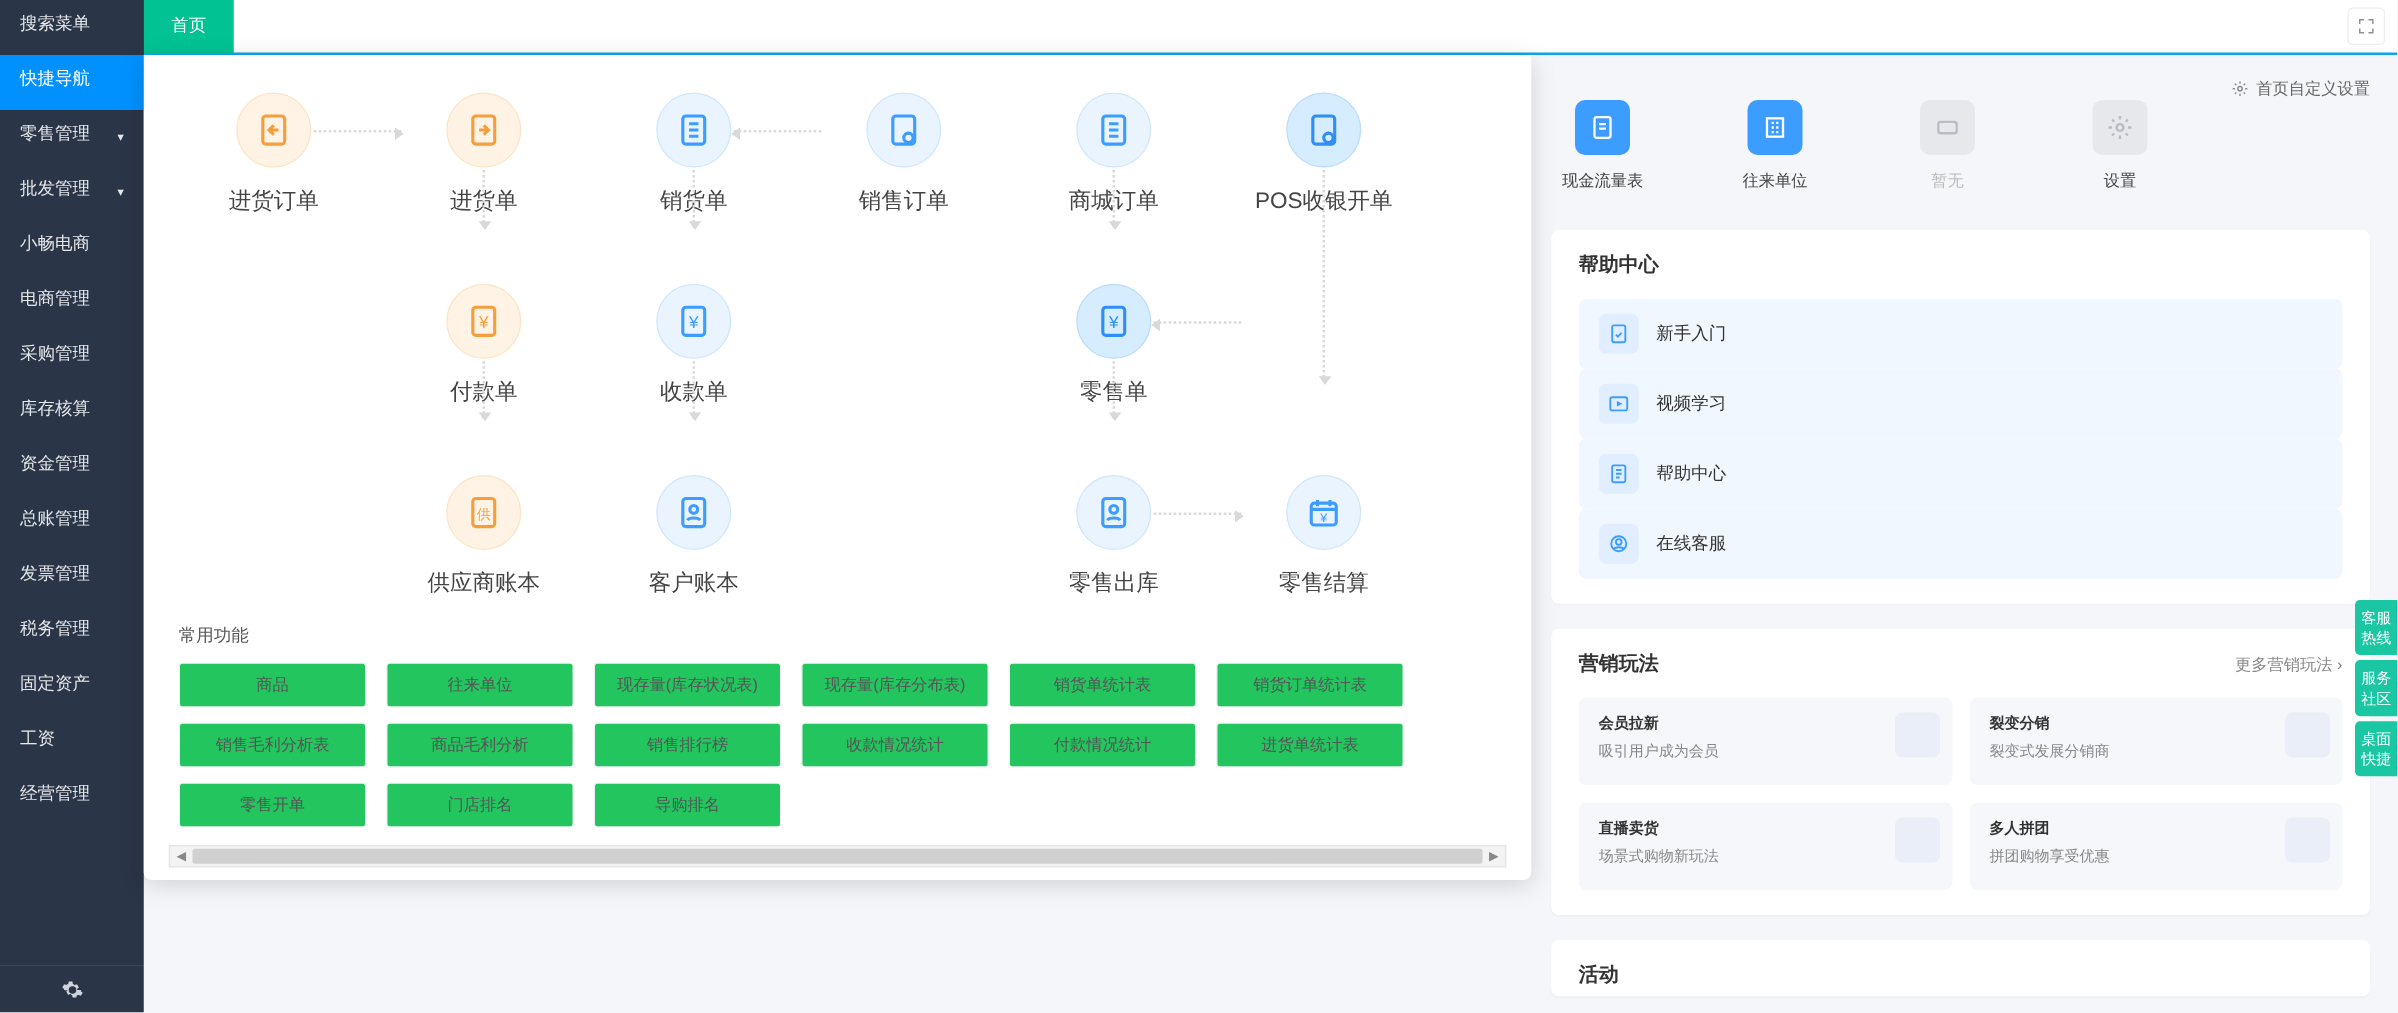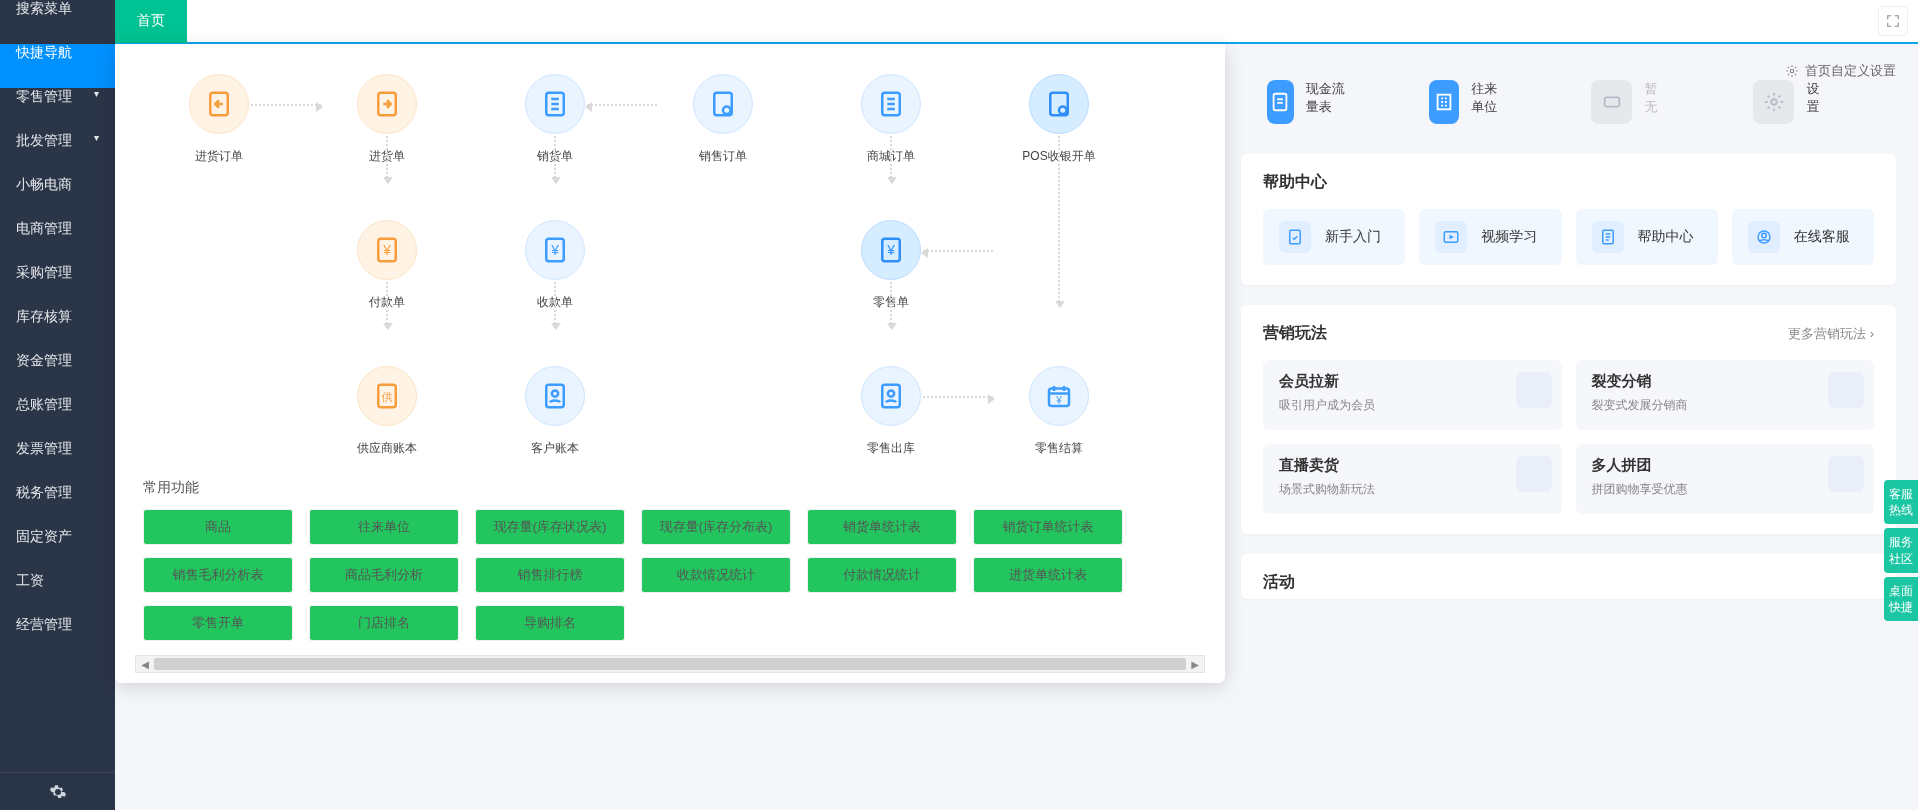--- a/index.html
+++ b/index.html
@@ -2,21 +2,21 @@
 <html><head>
 <meta charset="utf-8">
 <style>
 * { margin: 0; padding: 0; box-sizing: border-box; }
 body { font-family: "Microsoft YaHei", "PingFang SC", sans-serif; background: #f5f6fa; color: #333; overflow: hidden; }
 
 .app { display: flex; height: 810px; width: 1918px; position: relative; }
 
 
 .sidebar { width: 115px; background: #2b3548; color: #e5e7eb; display: flex; flex-direction: column; height: 100%; position: relative; z-index: 10; }
-.sidebar-item { height: 44px; display: flex; align-items: flex-start; padding: 0 16px; font-size: 14px; cursor: pointer; position: relative; }
+.sidebar-item { height: 44px; display: flex; align-items: flex-end; padding: 16px 16px; font-size: 14px; cursor: pointer; position: relative; }
 .sidebar-item.search { background: #2b3548; }
 .sidebar-item.active { background: #0091ff; color: #fff; }
 .sidebar-item .chev { margin-left: auto; font-size: 10px; }
 .sidebar-footer { margin-top: auto; height: 38px; display: flex; align-items: center; justify-content: center; border-top: 1px solid rgba(255,255,255,.08); }
 .gear { width: 18px; height: 18px; }
 
 
 .topbar { position: absolute; left: 115px; top: 0; right: 0; height: 44px; background: #fff; border-bottom: 2px solid #0ea5e9; display: flex; align-items: center; }
 .tab { height: 44px; display: flex; align-items: center; padding: 0 22px; font-size: 14px; background: #00c292; color: #fff; }
 .fullscreen-icon { margin-left: auto; margin-right: 10px; width: 30px; height: 30px; display: flex; align-items: center; justify-content: center; border: 1px solid #eee; border-radius: 4px; cursor: pointer; color: #888; }
@@ -26,21 +26,21 @@
 
 
 .popover { position: absolute; left: 115px; top: 44px; width: 1110px; background: #fff; box-shadow: 0 4px 20px rgba(0,0,0,.15); border-radius: 0 0 6px 6px; padding: 30px 20px 10px 20px; z-index: 20; }
 .flow-rows { display: flex; flex-direction: column; gap: 55px; margin-bottom: 22px; }
 .flow-row { display: flex; position: relative; }
 .flow-cell { width: 168px; display: flex; flex-direction: column; align-items: center; gap: 14px; position: relative; }
 .flow-icon { width: 60px; height: 60px; border-radius: 50%; display: flex; align-items: center; justify-content: center; }
 .flow-icon.orange { background: #fff3e6; color: #f59e3b; border: 1px solid #fde4c3; }
 .flow-icon.blue { background: #e9f4ff; color: #3d9cff; border: 1px solid #cfe6ff; }
 .flow-icon.blue-strong { background: #d6ecff; color: #2f8ef7; border: 1px solid #b9dcff; }
-.flow-label { font-size: 12px; color: #444; }
+.flow-label { font-size: 18px; color: #444; }
 .flow-svg { width: 30px; height: 30px; }
 
 .common-title { font-size: 14px; color: #555; margin: 4px 0 12px 8px; }
 .common-grid { display: grid; grid-template-columns: repeat(6, 150px); gap: 12px 16px; margin-bottom: 14px; padding-left: 8px; }
 .common-btn { height: 36px; background: #22c55e; border: 1px solid #eef0f5; border-radius: 3px; font-size: 13px; color: #555; display: flex; align-items: center; justify-content: center; cursor: pointer; }
 
 .hscroll { height: 18px; background: #f3f3f3; border: 1px solid #e4e4e4; position: relative; display: flex; align-items: center; }
 .hscroll .arrow { width: 18px; text-align: center; color: #888; font-size: 10px; }
 .hscroll .thumb { flex: 1; height: 12px; background: #d0d0d0; margin: 0 0; border-radius: 2px; }
 
@@ -49,40 +49,40 @@
 .harrow::after { content: ""; position: absolute; top: -4px; width: 0; height: 0; }
 .harrow.right::after { right: -2px; border-left: 7px solid #d9d9d9; border-top: 5px solid transparent; border-bottom: 5px solid transparent; }
 .harrow.left::after  { left: -2px;  border-right: 7px solid #d9d9d9; border-top: 5px solid transparent; border-bottom: 5px solid transparent; }
 .varrow { position: absolute; left: 50%; margin-left: -1px; top: 62px; height: 46px; border-left: 2px dotted #d9d9d9; }
 .varrow::after { content: ""; position: absolute; left: -5px; bottom: -2px; width: 0; height: 0; border-top: 7px solid #d9d9d9; border-left: 5px solid transparent; border-right: 5px solid transparent; }
 
 
 .right-col { position: absolute; right: 22px; top: 62px; width: 655px; }
 .home-custom { text-align: right; font-size: 13px; color: #666; margin-bottom: 0; display: flex; justify-content: flex-end; align-items: center; gap: 6px; }
 .quick-icons-row { display: flex; gap: 60px; margin-bottom: 30px; justify-content: flex-start; padding-left: 2px; }
-.qi { width: 78px; display: flex; align-items: flex-start; gap: 12px; cursor: pointer; margin-left: 24px; }
+.qi { width: 78px; display: flex; flex-direction: column; align-items: center; gap: 12px; cursor: pointer; }
 .qi-icon { width: 44px; height: 44px; border-radius: 8px; display: flex; align-items: center; justify-content: center; color: #fff; }
 .qi-icon.blue { background: #3d9cff; }
 .qi-icon.gray { background: #e6e8ec; color: #b7bcc6; }
 .qi-label { font-size: 13px; color: #444; }
 .qi-label.muted { color: #bbb; }
 
 .card { background: #fff; border-radius: 6px; padding: 18px 22px 20px; margin-bottom: 20px; box-shadow: 0 1px 2px rgba(0,0,0,.03); }
 .card-header { display: flex; align-items: center; justify-content: space-between; margin-bottom: 16px; }
 .card-title { font-size: 16px; color: #333; font-weight: 600; }
 .card-more { font-size: 13px; color: #888; cursor: pointer; }
 
-.help-grid { display: grid; grid-template-columns: 1fr 1fr 1fr 1fr; gap: 14px; }
+.help-grid { display: grid; grid-template-columns: 1fr; }
 .help-item { height: 56px; background: #f1f7ff; border-radius: 6px; display: flex; align-items: center; gap: 14px; padding: 0 16px; cursor: pointer; }
 .help-item .hicon { width: 32px; height: 32px; background: #e1eeff; border-radius: 6px; color: #3d9cff; display: flex; align-items: center; justify-content: center; }
 .help-item .hlabel { font-size: 14px; color: #333; }
 
 .mkt-grid { display: grid; grid-template-columns: 1fr 1fr; gap: 14px; }
 .mkt-item { height: 70px; background: #f6f7fb; border-radius: 6px; padding: 12px 16px; cursor: pointer; position: relative; overflow: hidden; }
-.mkt-item .mtitle { font-size: 15px; color: #333; font-weight: 600; margin-bottom: 6px; }
+.mkt-item .mtitle { font-size: 12px; color: #333; font-weight: 600; margin-bottom: 6px; }
 .mkt-item .msub { font-size: 12px; color: #888; }
 .mkt-item .mdeco { position: absolute; right: 10px; top: 12px; width: 36px; height: 36px; border-radius: 6px; background: #dfe7f5; opacity: .55; }
 
 
 .edge-tabs { position: absolute; right: 0; top: 480px; display: flex; flex-direction: column; gap: 4px; z-index: 30; }
 .edge-tab { width: 34px; background: #1bc6a3; color: #fff; font-size: 12px; padding: 6px 4px; text-align: center; border-radius: 4px 0 0 4px; cursor: pointer; line-height: 1.35; }
 
 svg { display: block; }
 </style>
 </head>

